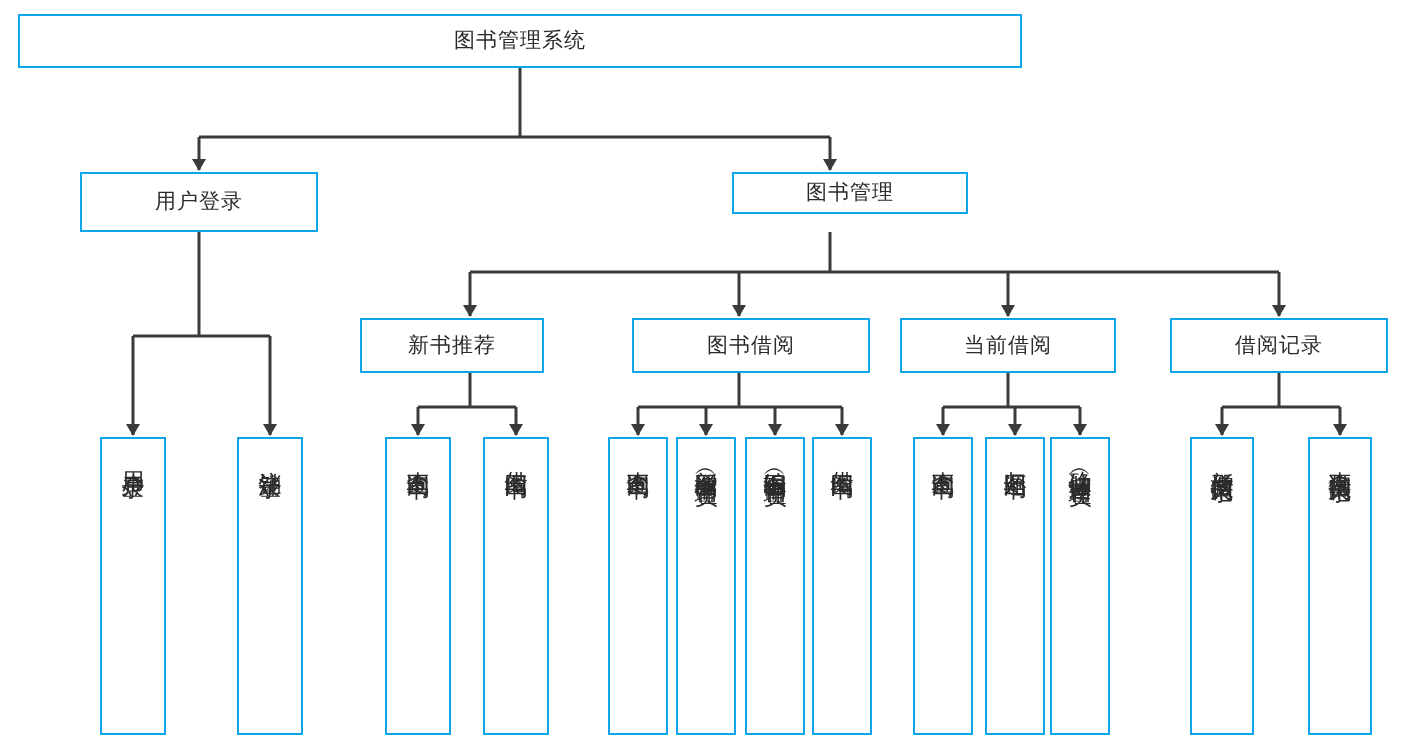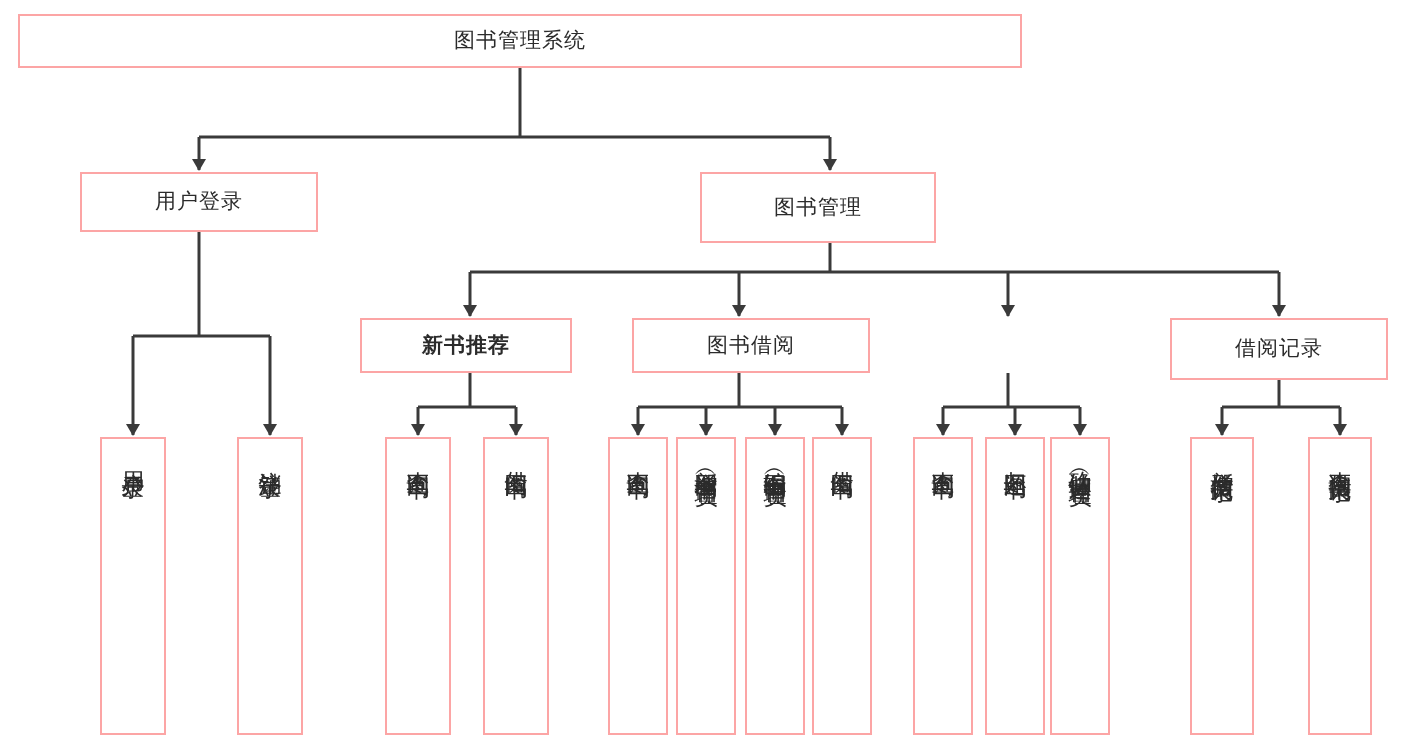--- a/index.html
+++ b/index.html
@@ -21,21 +21,21 @@
     position: absolute;
     left: 0;
     top: 0;
     width: 1405px;
     height: 747px;
     pointer-events: none;
   }
   .node {
     position: absolute;
     box-sizing: border-box;
-    border: 2px solid #fca5a5;
+    border: 2px solid #0ea5e9;
     background: #ffffff;
     display: flex;
     align-items: center;
     justify-content: center;
     color: #2b2b2b;
   }
   .node.horiz .label {
     font-size: 21px;
     line-height: 1.1;
     letter-spacing: 1px;
@@ -112,31 +112,34 @@
       </g>
   </svg>
 
   <div class="node horiz" style="left: 18px; top: 14px; width: 1004px; height: 54px;">
     <span class="label">图书管理系统</span>
   </div>
 
   <div class="node horiz" style="left: 80px; top: 172px; width: 238px; height: 60px;">
     <span class="label">用户登录</span>
   </div>
-  <div class="node horiz" style="left: 700px; top: 172px; width: 236px; height: 71px;">
+  <div class="node horiz" style="left: 732px; top: 172px; width: 236px; height: 42px;">
     <span class="label">图书管理</span>
   </div>
 
-  <div class="node horiz" style="left: 360px; top: 318px; width: 212px; height: 55px; font-weight: bold;">
+  <div class="node horiz" style="left: 360px; top: 318px; width: 184px; height: 55px;">
     <span class="label">新书推荐</span>
   </div>
   <div class="node horiz" style="left: 632px; top: 318px; width: 238px; height: 55px;">
     <span class="label">图书借阅</span>
   </div>
-  <div class="node horiz" style="left: 1170px; top: 318px; width: 218px; height: 62px;">
+  <div class="node horiz" style="left: 900px; top: 318px; width: 216px; height: 55px;">
+    <span class="label">当前借阅</span>
+  </div>
+  <div class="node horiz" style="left: 1170px; top: 318px; width: 218px; height: 55px;">
     <span class="label">借阅记录</span>
   </div>
 
   <div class="node vert" style="left: 100px; top: 437px; width: 66px; height: 298px;">
     <span class="label">用户登录</span>
   </div>
   <div class="node vert" style="left: 237px; top: 437px; width: 66px; height: 298px;">
     <span class="label">注销登录</span>
   </div>
   <div class="node vert" style="left: 385px; top: 437px; width: 66px; height: 298px;">

